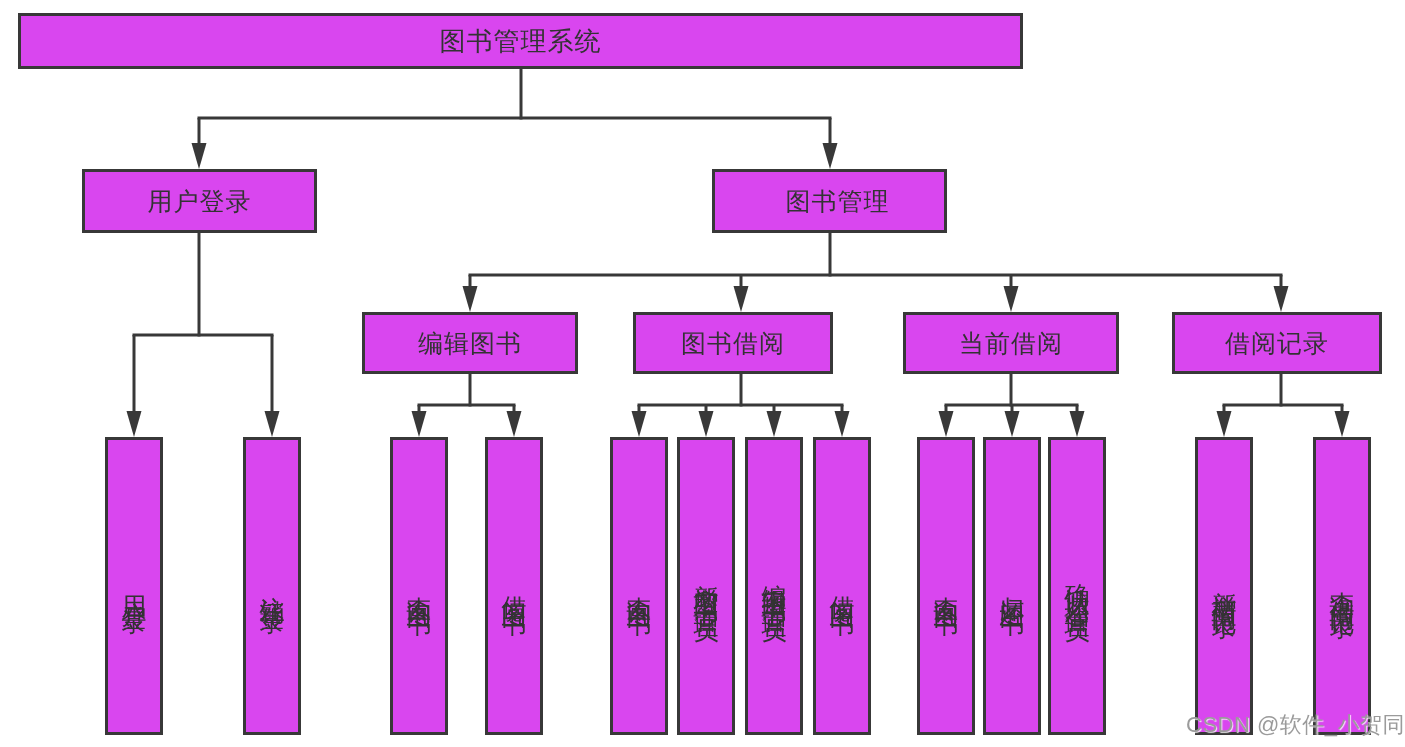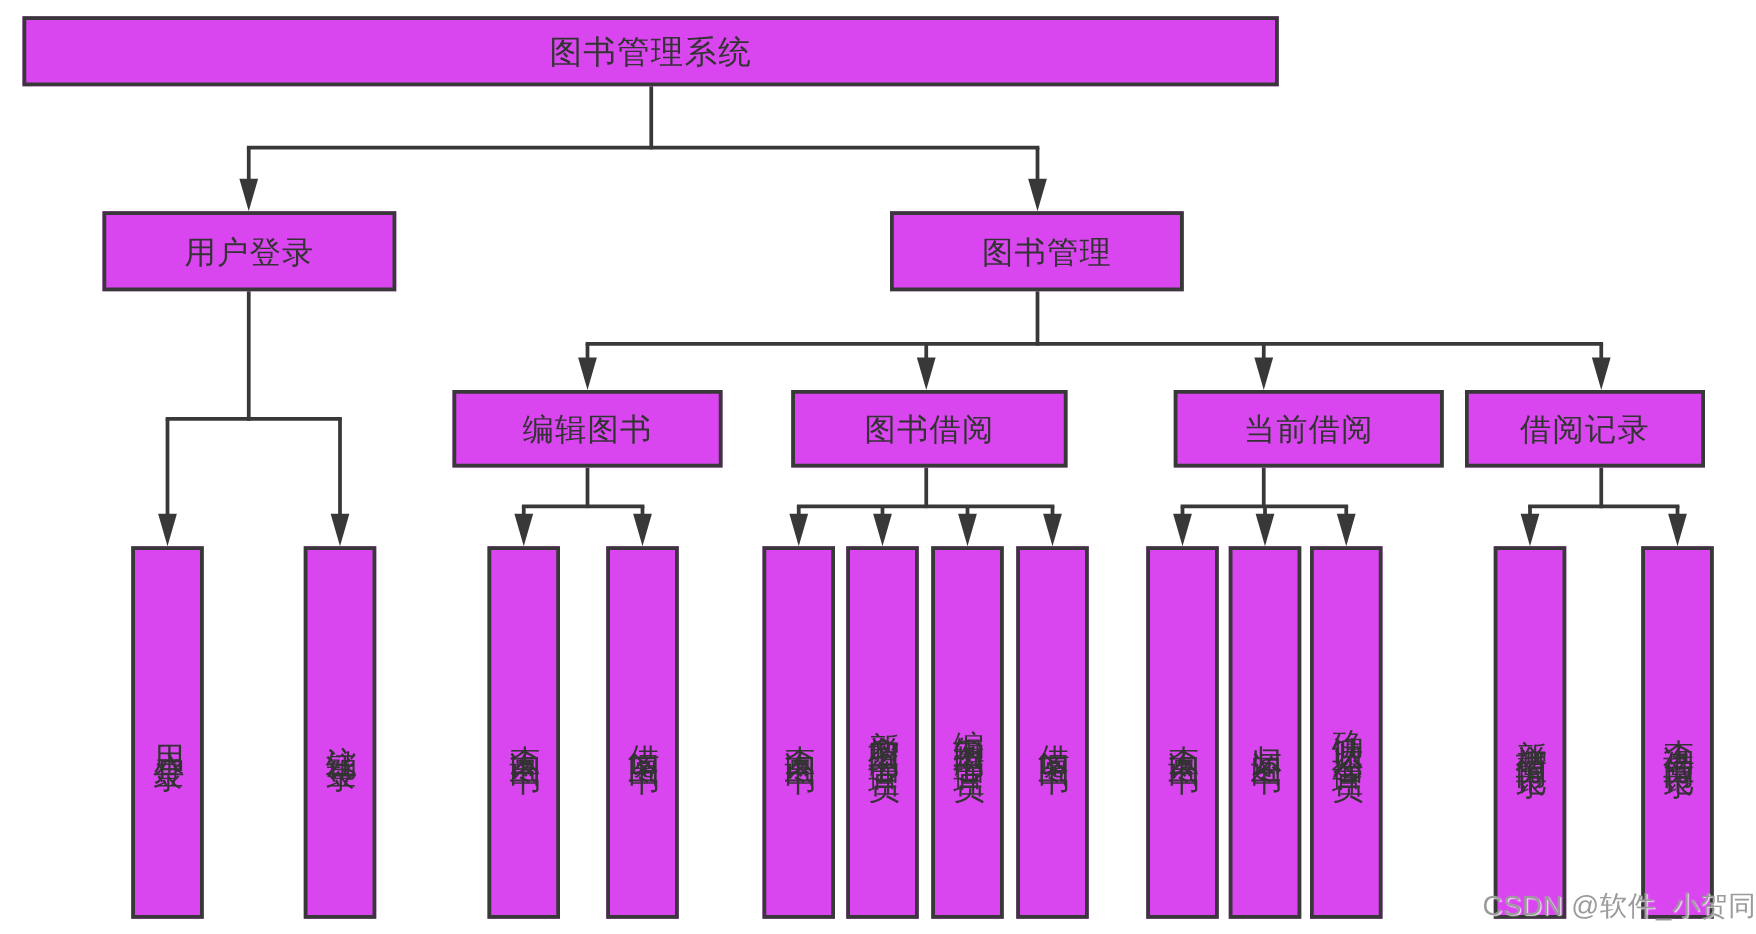--- a/index.html
+++ b/index.html
@@ -41,23 +41,23 @@
     font-size: 25px;
     line-height: 1;
     letter-spacing: 5px;
     max-height: 288px;
   }
   
   #n-root          { left: 18px;  top: 13px;  width: 1005px; height: 56px; }
   #n-user-login    { left: 82px;  top: 169px; width: 235px;  height: 64px; }
   #n-book-mgmt     { left: 712px; top: 169px; width: 235px;  height: 64px; padding-left: 16px; }
   #n-new-book-rec  { left: 362px; top: 312px; width: 216px;  height: 62px; }
-  #n-book-borrow   { left: 633px; top: 312px; width: 221px;  height: 62px; }
-  #n-current-borrow{ left: 903px; top: 312px; width: 216px;  height: 62px; margin-left: 36px; }
-  #n-borrow-records{ left: 1172px;top: 312px; width: 192px;  height: 62px; }
+  #n-book-borrow   { left: 633px; top: 312px; width: 200px;  height: 62px; }
+  #n-current-borrow{ left: 903px; top: 312px; width: 216px;  height: 62px; }
+  #n-borrow-records{ left: 1172px;top: 312px; width: 210px;  height: 62px; }
   
   #l-ul-login   { left: 105px; }
   #l-ul-logout  { left: 243px; }
   #l-nbr-query  { left: 390px; }
   #l-nbr-borrow { left: 485px; }
   #l-bb-query   { left: 610px; }
   #l-bb-add     { left: 677px; }
   #l-bb-edit    { left: 745px; }
   #l-bb-borrow  { left: 813px; }
   #l-cb-query   { left: 917px; }

